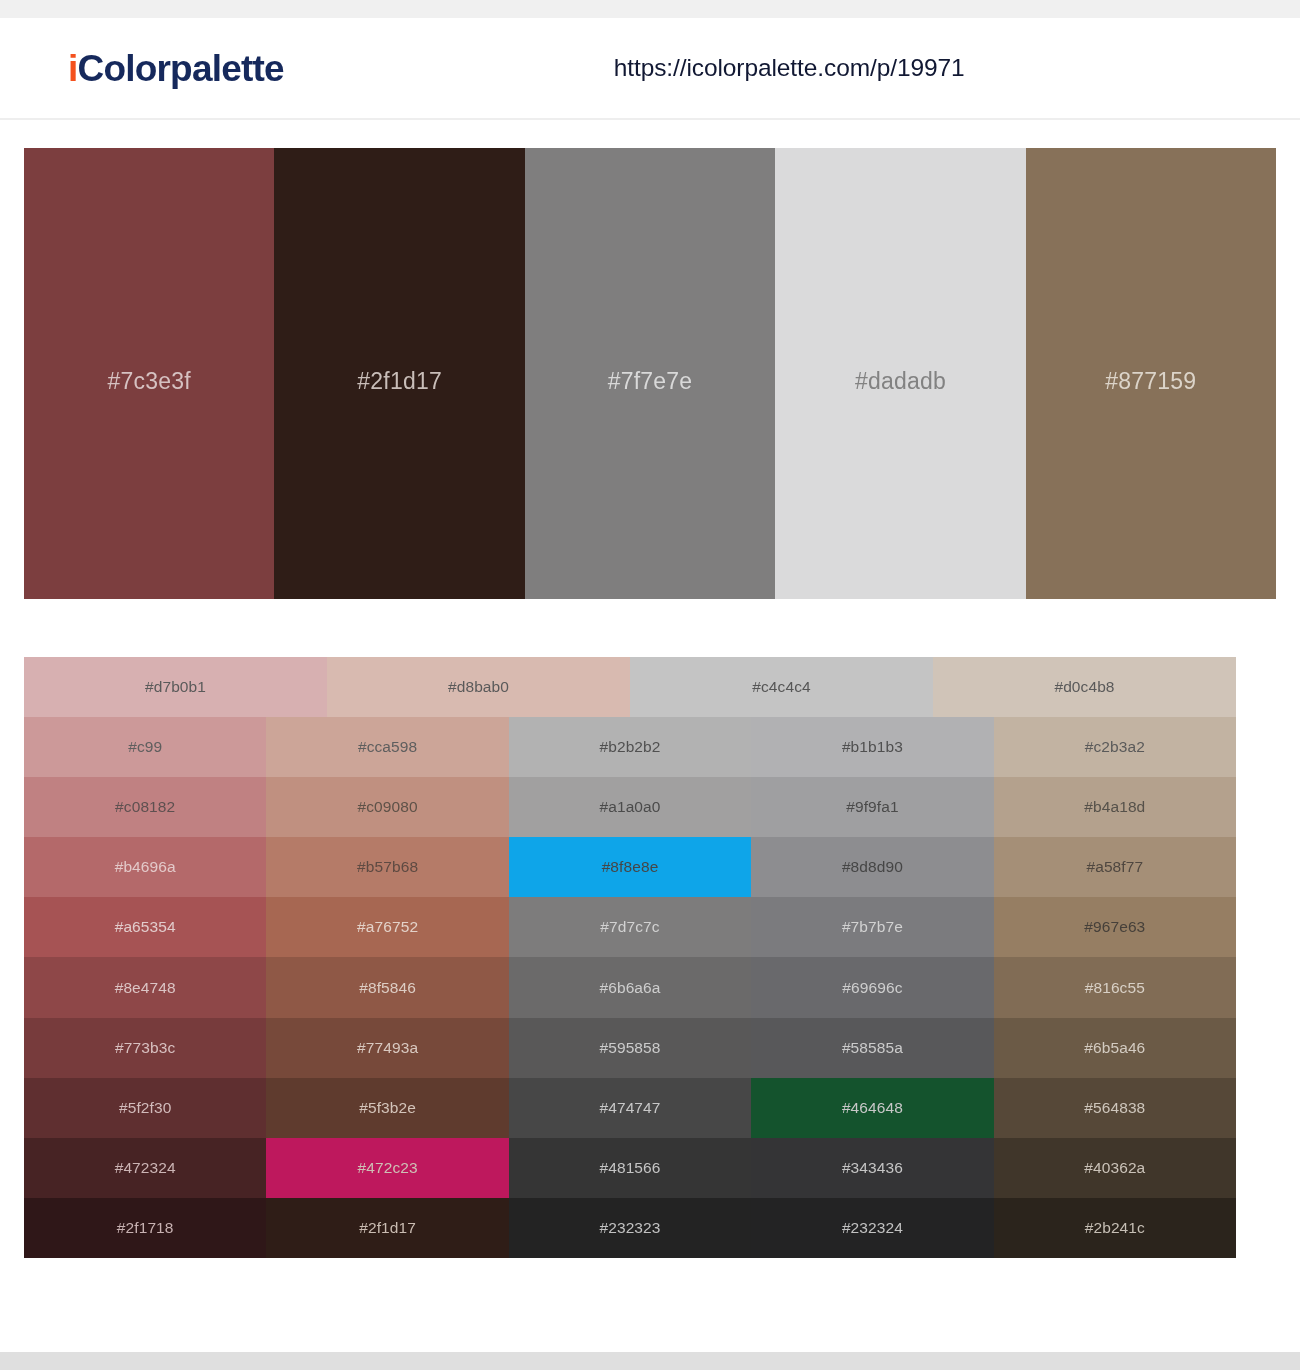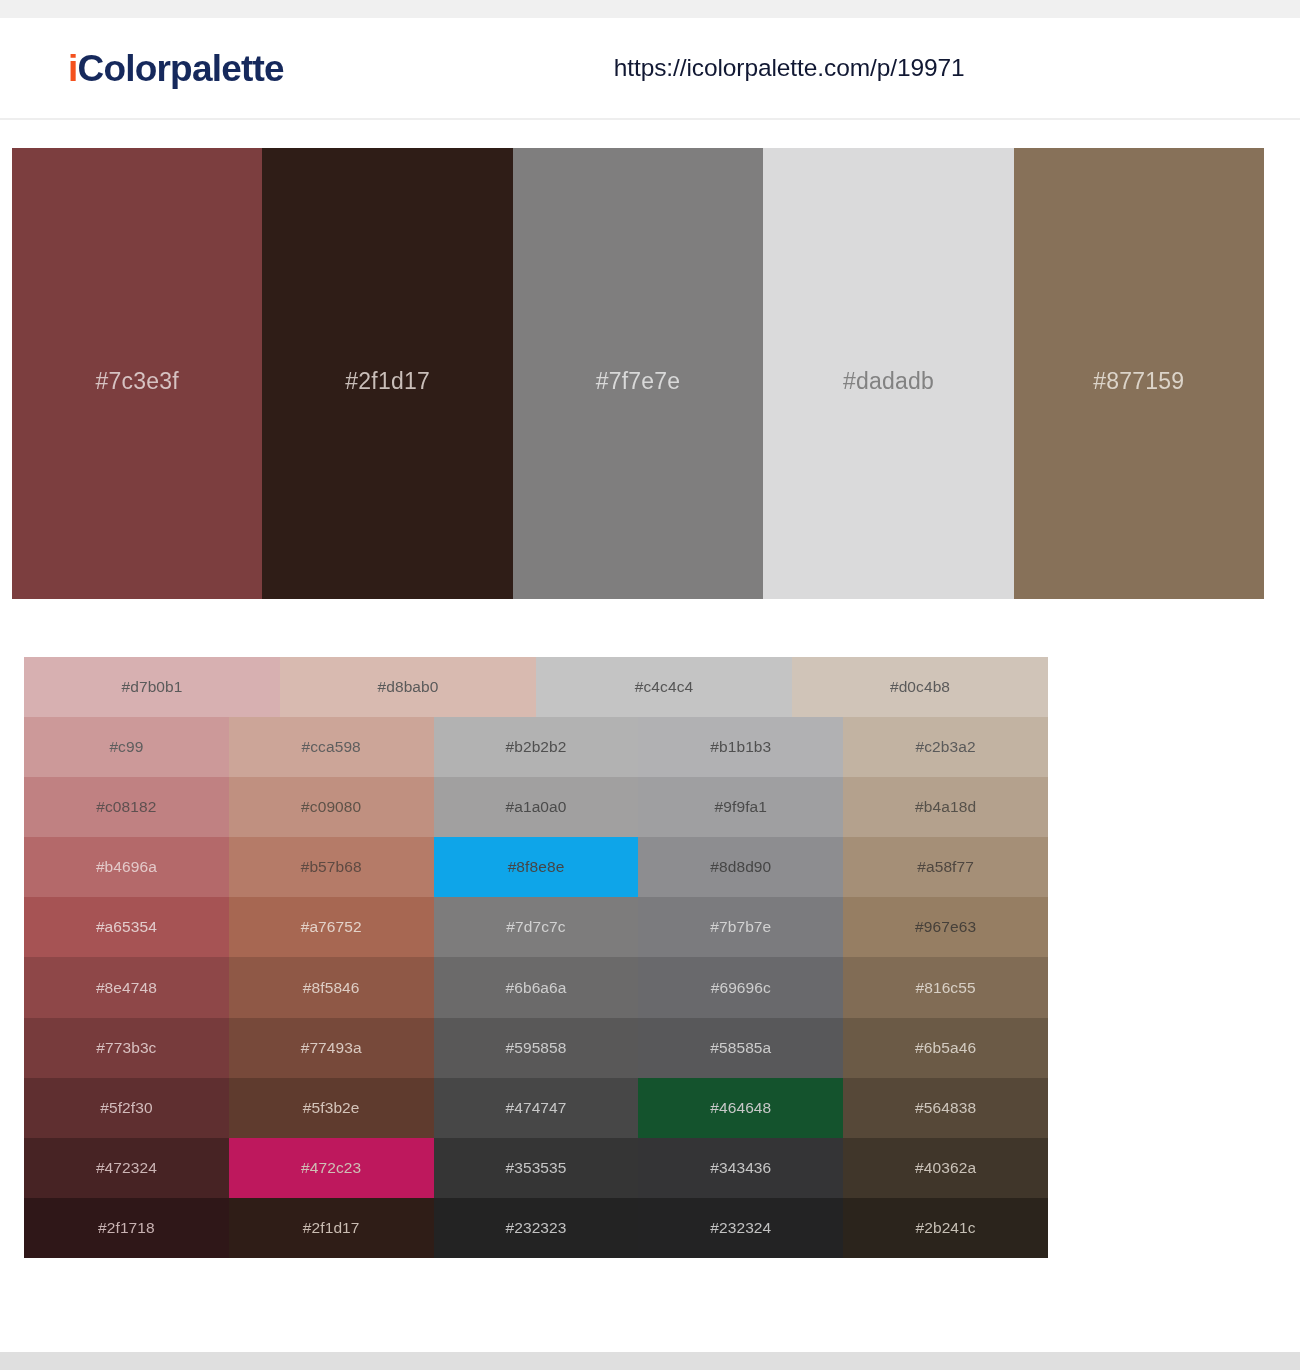--- a/index.html
+++ b/index.html
@@ -54,21 +54,21 @@
     font-size: 24.5px;
     color: #111833;
     white-space: nowrap;
     letter-spacing: -0.1px;
   }
 
   
   .main-swatches {
     position: absolute;
     top: 148px;
-    left: 12px;
+    left: 24px;
     width: 1252px;
     height: 451px;
     display: flex;
   }
   .main-swatch {
     flex: 1 1 0;
     position: relative;
     display: flex;
     align-items: center;
     justify-content: center;
@@ -78,21 +78,21 @@
     letter-spacing: 0.2px;
     position: relative;
     top: 8px;
   }
 
   
   .grid {
     position: absolute;
     top: 657px;
     left: 24px;
-    width: 1024px;
+    width: 1212px;
     height: 601px;
     display: flex;
     flex-direction: column;
   }
   .grid-row {
     flex: 1 1 0;
     display: flex;
   }
   .grid-cell {
     flex: 1 1 0;
@@ -280,21 +280,21 @@
         </div>
       </div>
       <div class="grid-row">
         <div class="grid-cell" style="background: rgb(71, 35, 36);">
           <span class="hexlabel" style="color: rgb(204, 181, 181);">#472324</span>
         </div>
         <div class="grid-cell" style="background: #be185d;">
           <span class="hexlabel" style="color: rgb(206, 192, 181);">#472c23</span>
         </div>
         <div class="grid-cell" style="background: rgb(53, 53, 53);">
-          <span class="hexlabel" style="color: rgb(197, 197, 197);">#353535</span>
+          <span class="hexlabel" style="color: rgb(197, 197, 197);">#481566</span>
         </div>
         <div class="grid-cell" style="background: rgb(52, 52, 54);">
           <span class="hexlabel" style="color: rgb(197, 197, 197);">#343436</span>
         </div>
         <div class="grid-cell" style="background: rgb(64, 54, 42);">
           <span class="hexlabel" style="color: rgb(202, 194, 184);">#40362a</span>
         </div>
       </div>
       <div class="grid-row">
         <div class="grid-cell" style="background: rgb(47, 23, 24);">

